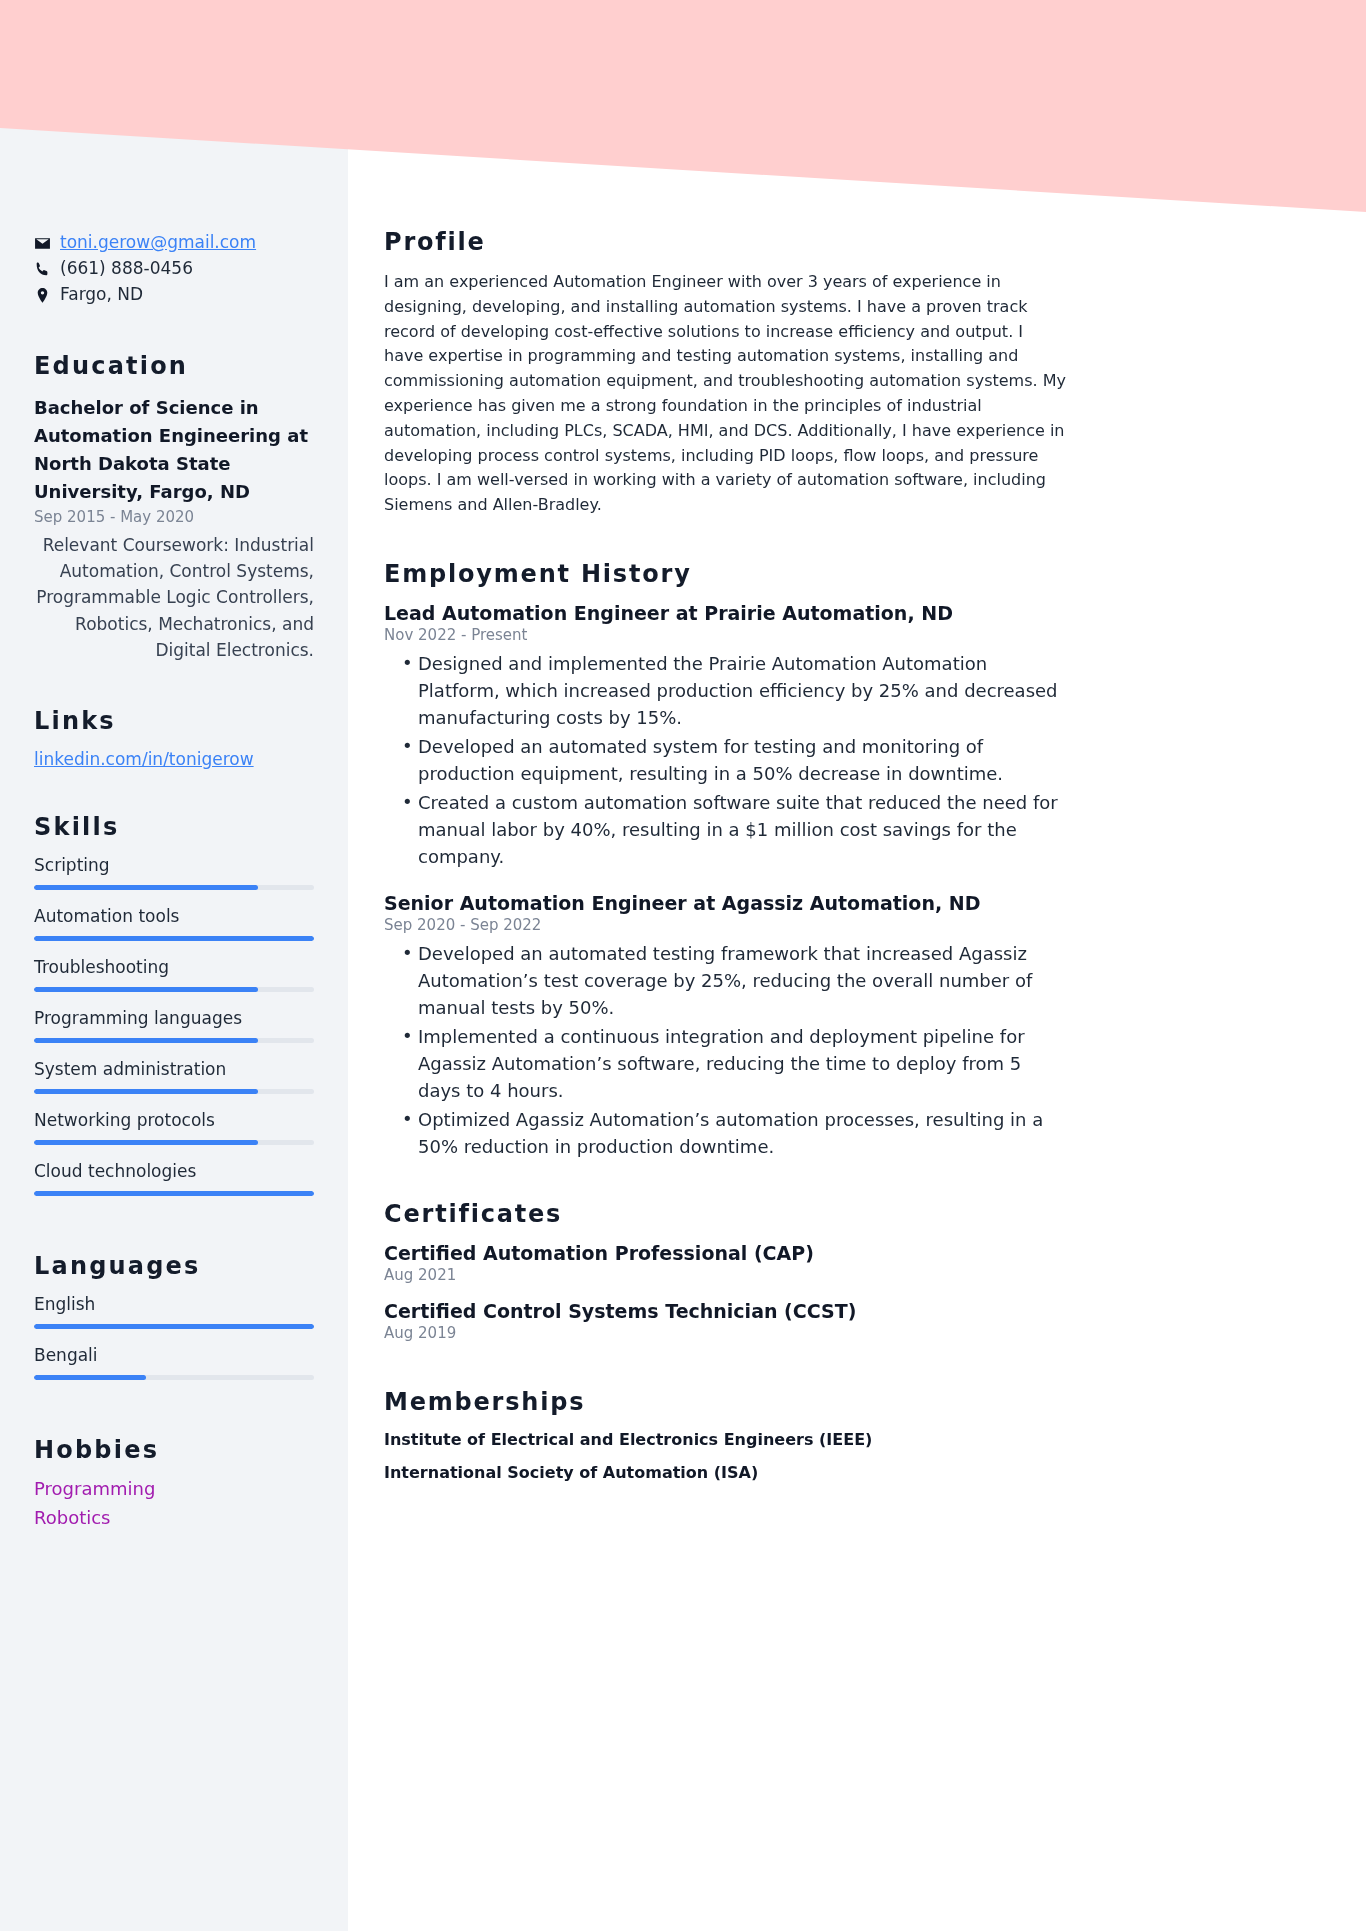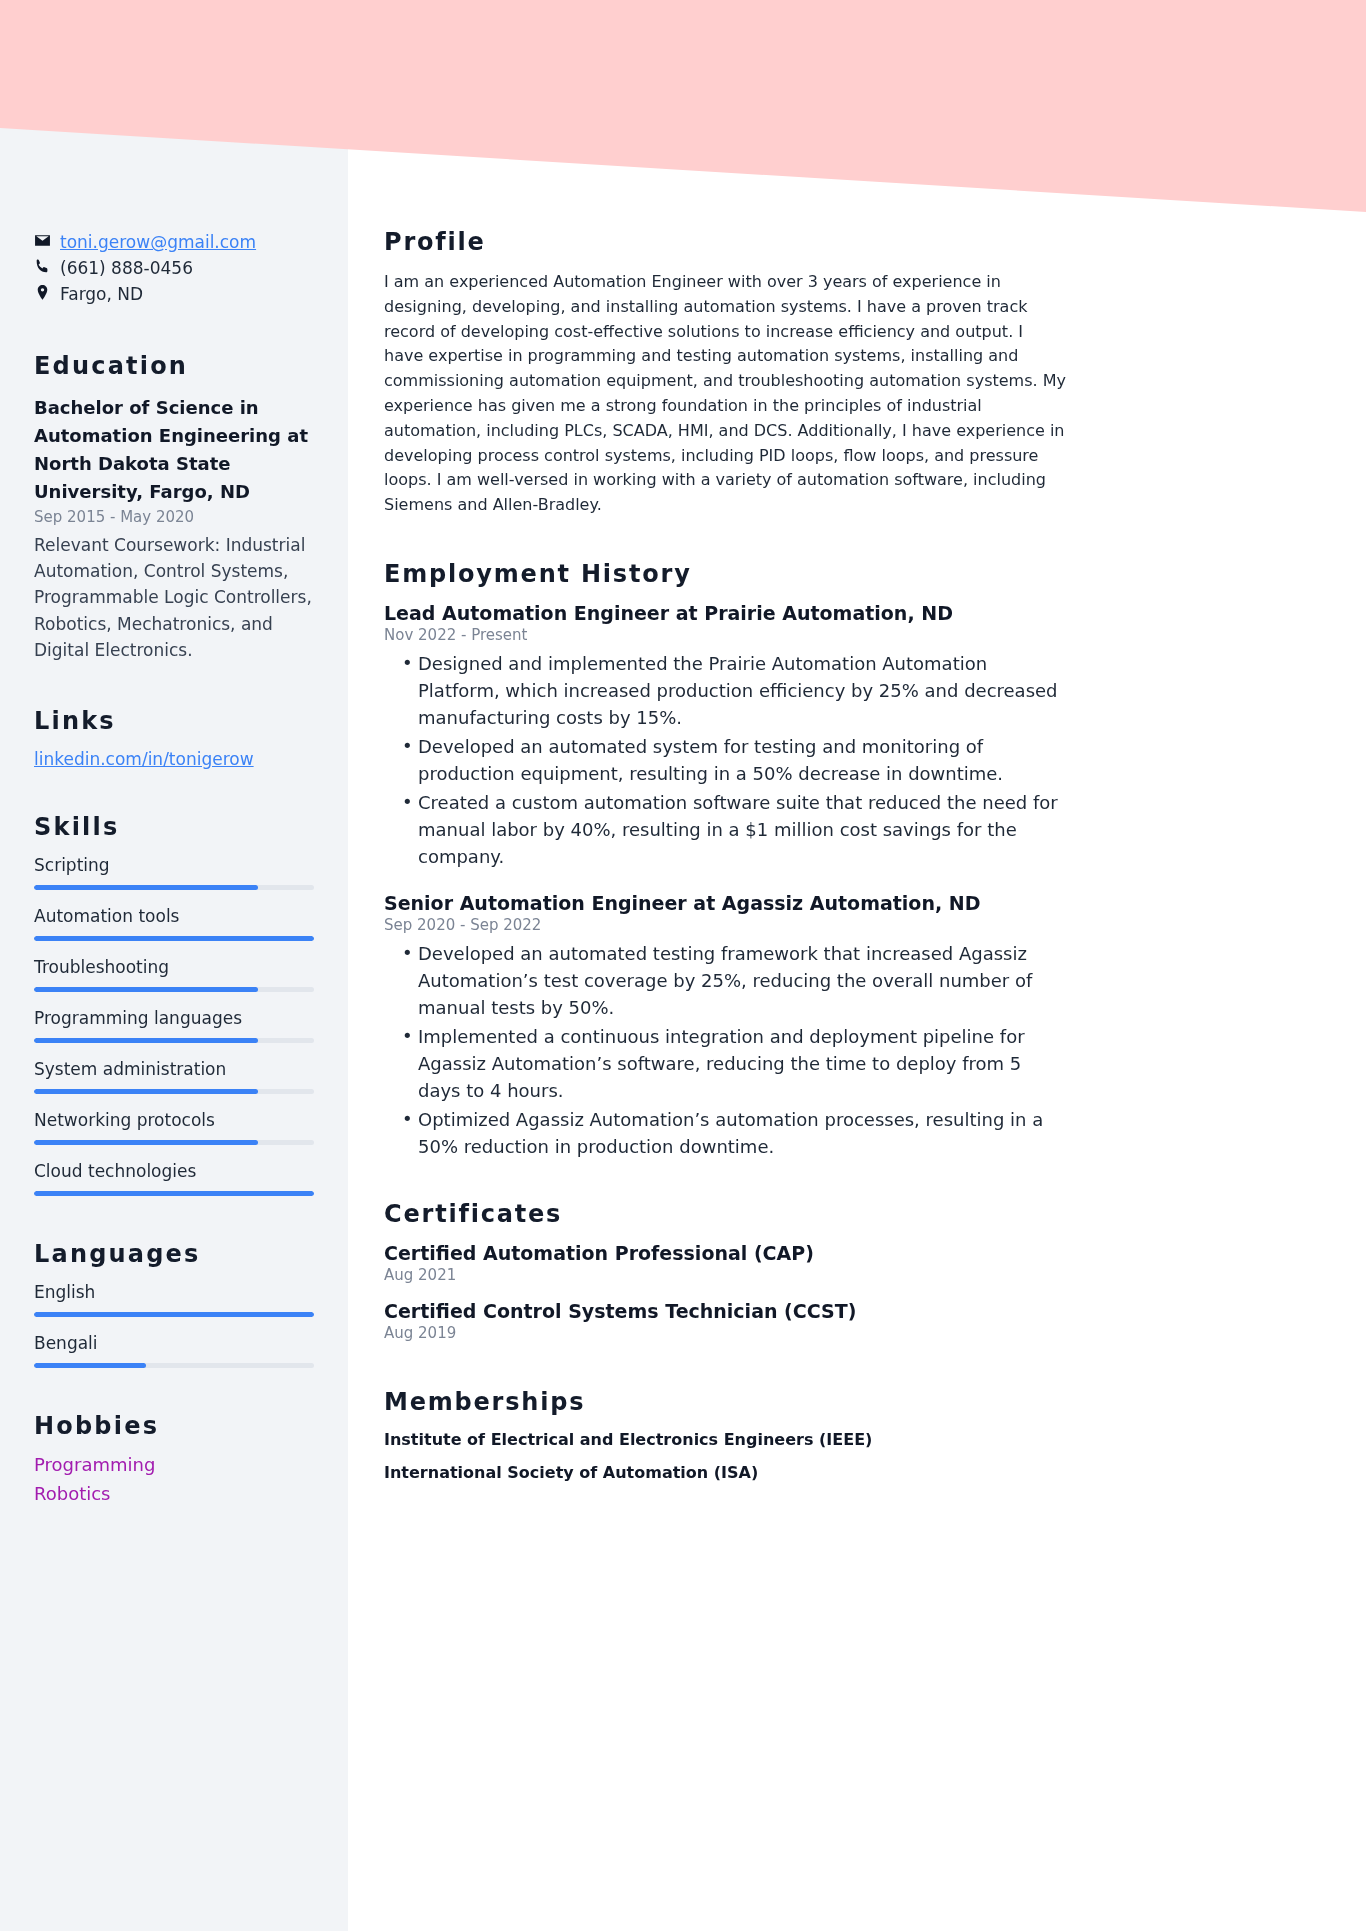--- a/index.html
+++ b/index.html
@@ -62,50 +62,50 @@
     color:#141c2b; margin-bottom:14px;
   }
   .sec-h-r {
     font-size:24px; font-weight:700; letter-spacing:1.8px;
     color:#141c2b; margin-bottom:14px;
   }
 
   
   .contact-list { margin-bottom:48px; }
   .contact-row {
-    display:flex; align-items:flex-start;
+    display:flex; align-items:flex-end;
     margin-bottom:6px; font-size:17px; color:#1f2937;
   }
   .ci { width:26px; display:flex; align-items:center; flex:0 0 26px; }
   .ci svg { fill:#111827; }
   .contact-link {
     color:#3b82f6; text-decoration:underline; font-size:17px;
   }
   .contact-text { font-size:17px; color:#1f2937; }
 
   
   .edu-block { margin-bottom:44px; }
   .edu-degree {
     font-size:18px; font-weight:700; color:#111827; line-height:1.55;
   }
   .edu-date {
     font-size:15px; color:#7b8494; margin-top:2px; margin-bottom:6px;
   }
   .edu-desc {
-    font-size:17px; color:#374151; line-height:1.55;
+    font-size:17px; color:#374151; line-height:1.55;text-align:right;
   }
 
   
   .links-block { margin-bottom:44px; }
   .link-item {
     font-size:17px; color:#3b82f6; text-decoration:underline;
   }
 
   
-  .bars-block { margin-bottom:44px; }
+  .bars-block { margin-bottom:56px; }
   .bar-row { margin-bottom:16px; }
   .bar-label { font-size:17px; color:#1f2937; margin-bottom:10px; }
   .bar-track {
     width:100%; height:5px; background:#e2e6ec; border-radius:3px;
     position:relative; overflow:hidden;
   }
   .bar-fill {
     position:absolute; top:0; left:0; height:5px;
     background:#3b82f6; border-radius:3px;
   }

